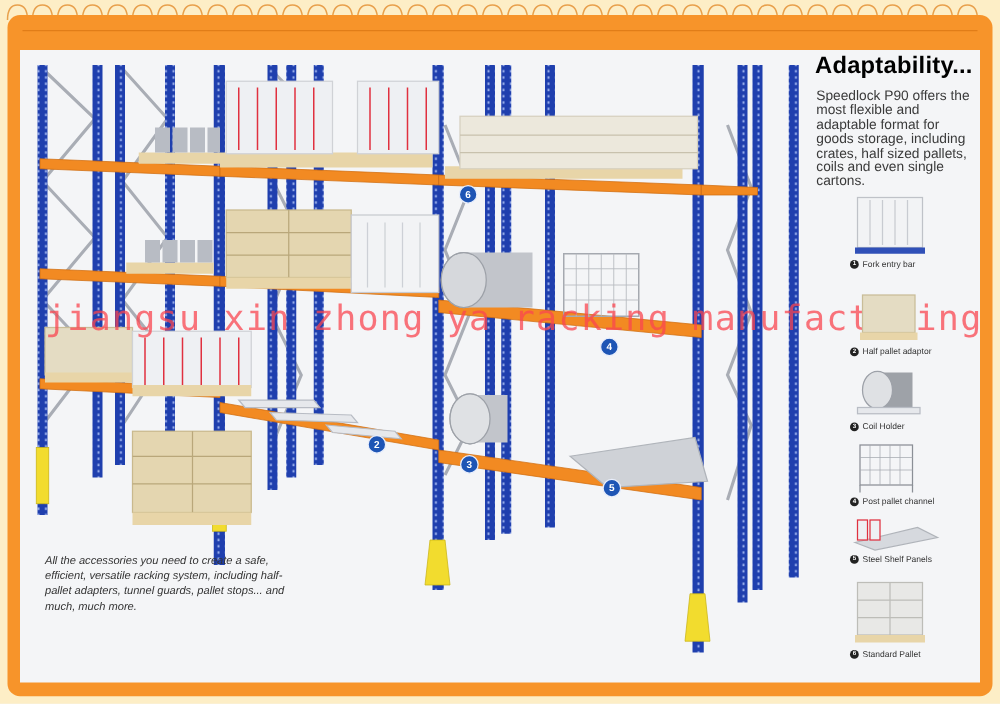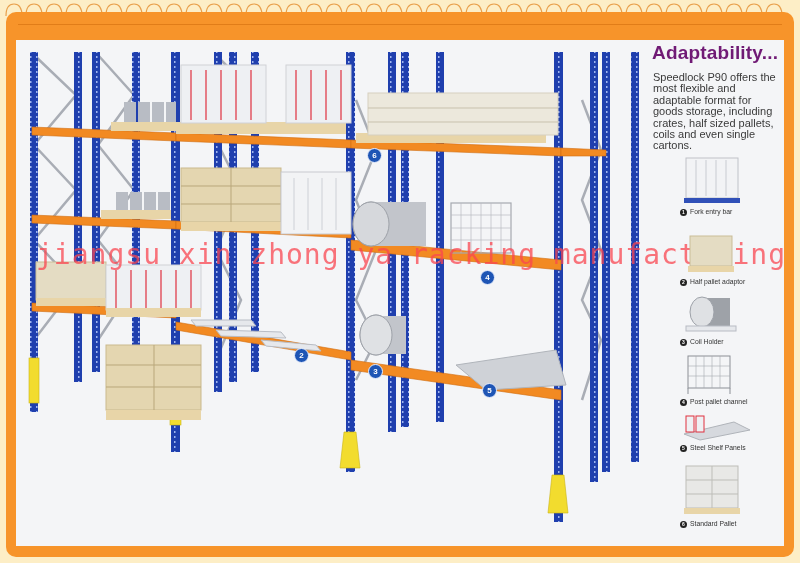--- a/index.html
+++ b/index.html
@@ -2,21 +2,21 @@
 <html><head>
 <meta charset="utf-8">
 <style>
   html, body { margin:0; padding:0; }
   body { width:800px; height:563px; background:#fdeec6; position:relative; overflow:hidden; font-family:"Liberation Sans", sans-serif; }
   .rings { position:absolute; left:0; top:0; width:800px; height:16px; }
   .frame { position:absolute; left:6px; top:12px; width:788px; height:545px; background:#f7942a; border-radius:10px; }
   .frame-line { position:absolute; left:12px; right:12px; top:12px; height:1px; background:#e17d18; }
   .panel { position:absolute; left:16px; top:40px; width:768px; height:506px; background:#f4f5f7; overflow:hidden; }
   .illus { position:absolute; left:0; top:0; }
-  .side-title { position:absolute; left:636px; top:2px; font-size:19px; font-weight:bold; color:#701a75; letter-spacing:0.2px; }
+  .side-title { position:absolute; left:636px; top:2px; font-size:19px; font-weight:bold; color:#000000; letter-spacing:0.2px; }
   .side-desc { position:absolute; left:637px; top:32px; width:128px; font-size:11px; line-height:11.4px; color:#3a3a3a; }
   .acc { position:absolute; left:664px; width:104px; font-size:6.8px; color:#333; }
   .acc .num { display:inline-block; width:7px; height:7px; border-radius:50%; background:#222; color:#fff; font-size:5px; text-align:center; line-height:7px; font-weight:bold; margin-right:3px; vertical-align:middle; }
   .acc .thumb { display:block; margin-left:2px; margin-bottom:2px; }
   .caption { position:absolute; left:20px; top:402px; width:200px; font-size:8.9px; line-height:12.2px; font-style:italic; color:#333; }
   .watermark { position:absolute; left:20px; top:198px; font-size:28px; color:rgba(250,70,80,0.75); white-space:pre; letter-spacing:1px; font-family:"DejaVu Sans Mono", monospace; }
   .badge { position:absolute; width:13px; height:13px; border-radius:50%; background:#1e55b5; color:#fff; font-size:8px; font-weight:bold; text-align:center; line-height:13px; border:1px solid #e8eefc; }
 </style>
 </head>
 <body>
@@ -287,13 +287,14 @@
     <svg class="thumb" width="60" height="56">
         <rect x="4" y="4" width="52" height="42" fill="#e8e8e6" stroke="#bdbdb8"></rect>
         <line x1="30" y1="4" x2="30" y2="46" stroke="#bdbdb8"></line>
         <line x1="4" y1="18" x2="56" y2="18" stroke="#bdbdb8"></line>
         <line x1="4" y1="32" x2="56" y2="32" stroke="#bdbdb8"></line>
         <rect x="2" y="46" width="56" height="6" fill="#e8d5a8"></rect>
       </svg>
     <span class="num">6</span><span>Standard Pallet</span>
   </div>
 
+  <div class="caption">All the accessories you need to create a safe, efficient, versatile racking system, including half-pallet adapters, tunnel guards, pallet stops... and much, much more.</div>
 </div>
 
 </body></html>

